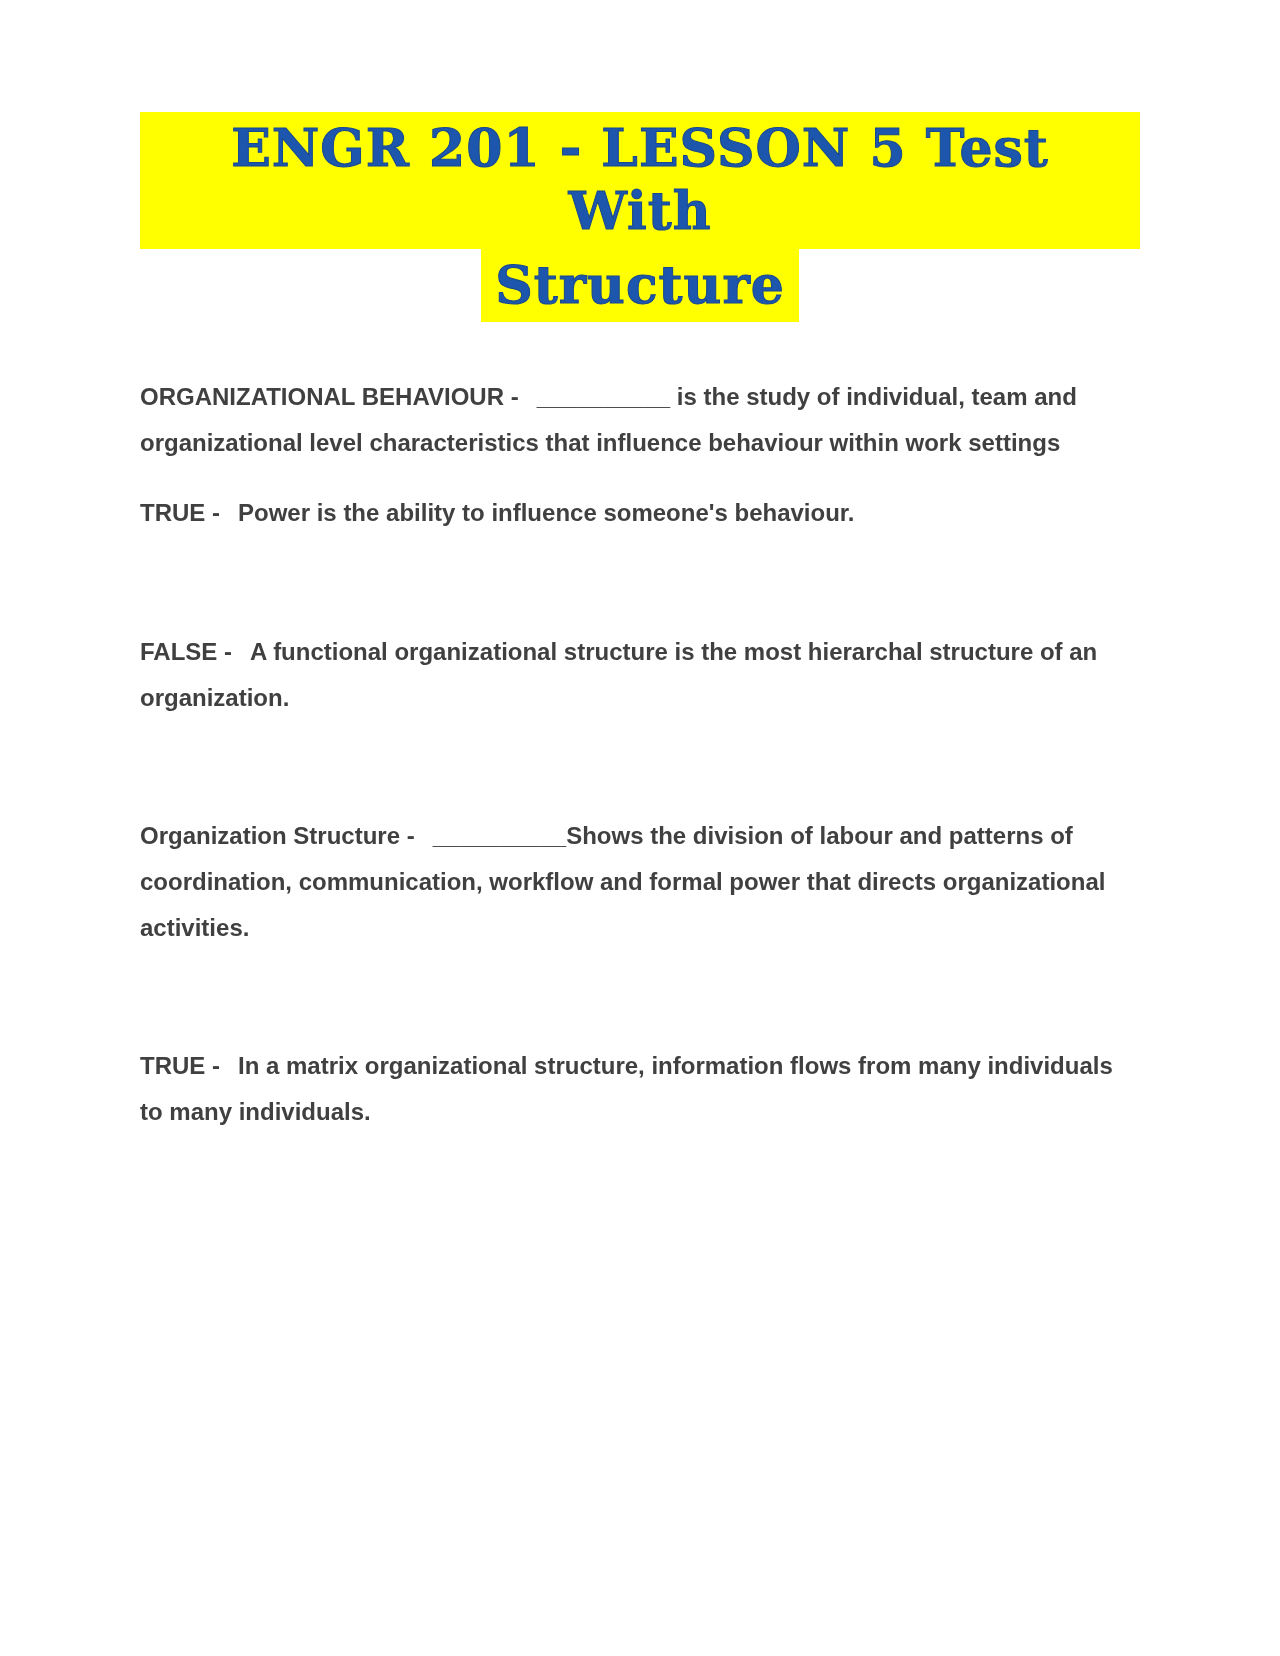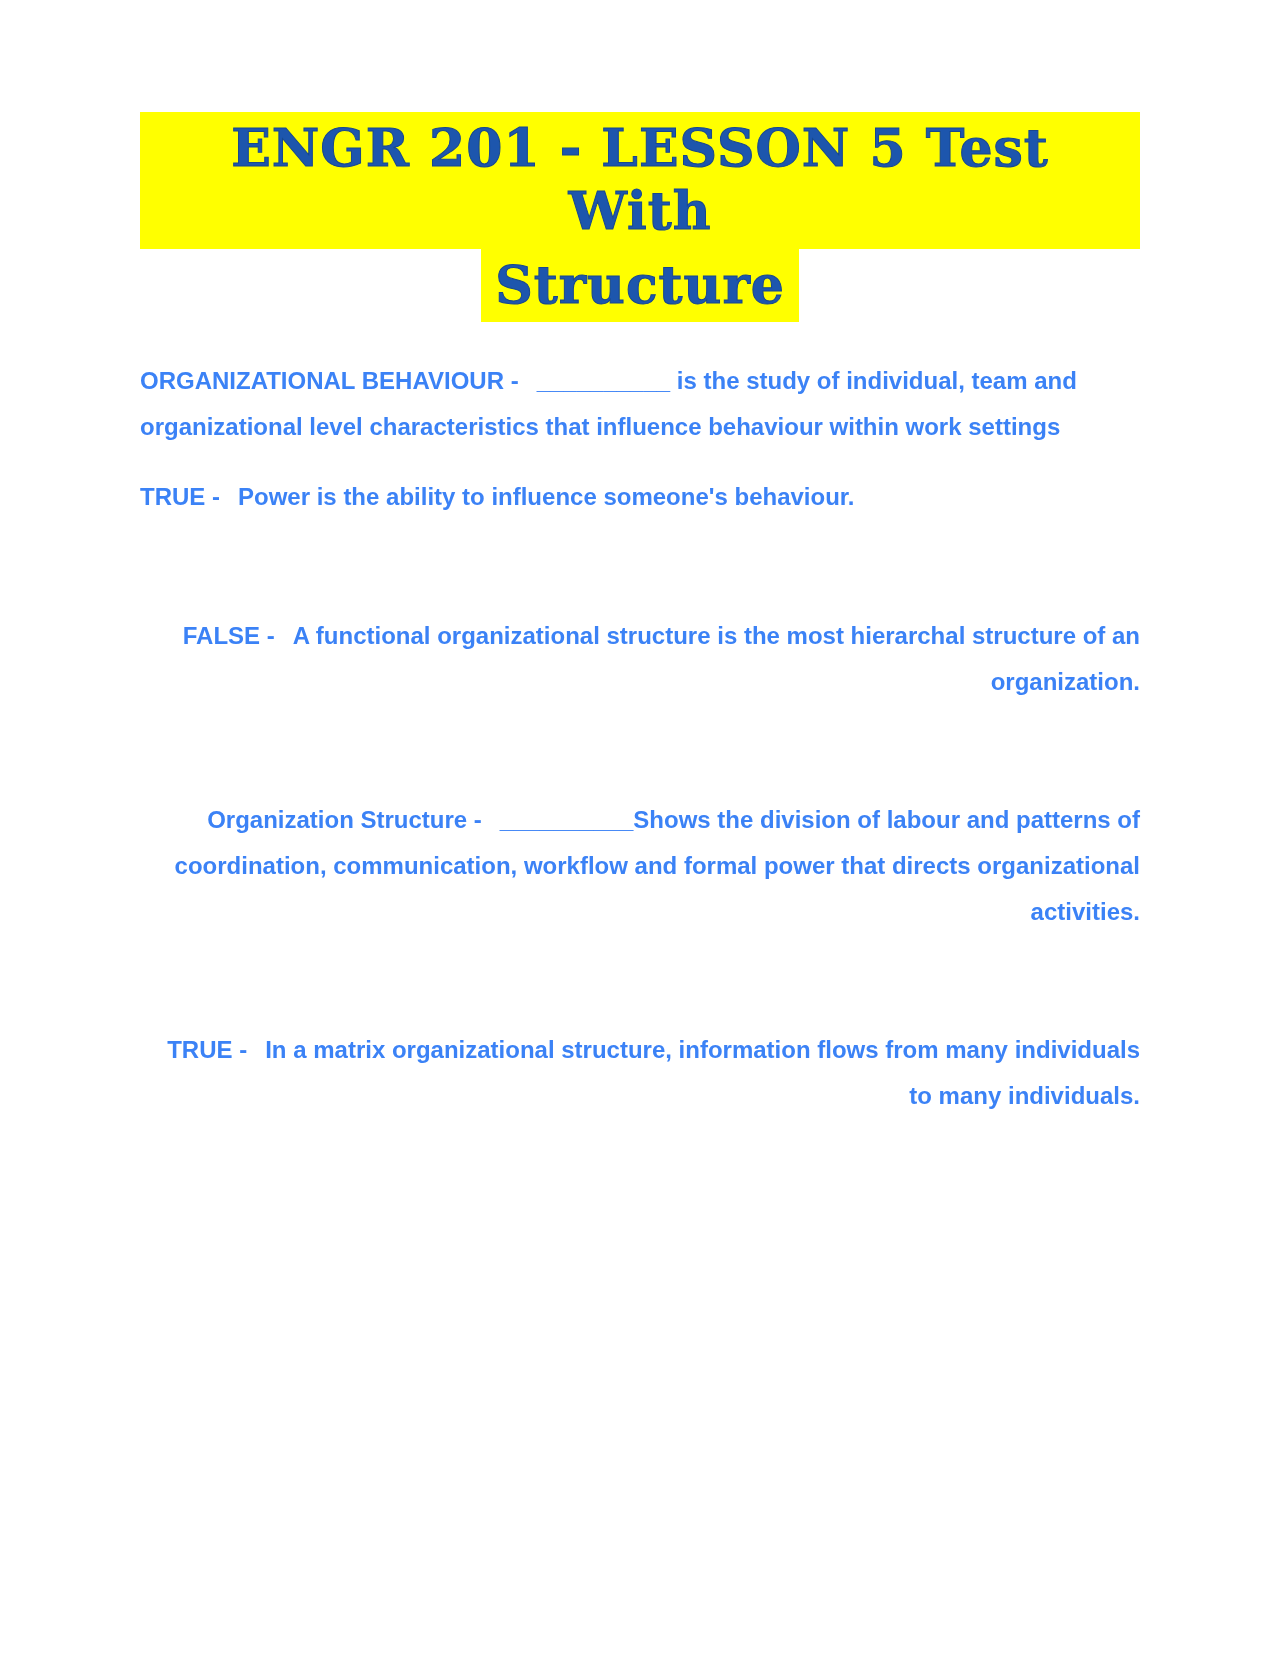--- a/index.html
+++ b/index.html
@@ -12,21 +12,21 @@
     width: 1280px;
     height: 1656px;
     background: #ffffff;
     padding: 112px 140px 0 140px;
     font-family: "Liberation Sans", sans-serif;
     overflow: hidden;
   }
 
   .doc-title {
     text-align: center;
-    margin-bottom: 36px;
+    margin-bottom: 52px;
   }
 
   .doc-title .title-line {
     display: inline-block;
     font-family: "DejaVu Serif", serif;
     font-weight: 700;
     font-size: 52px;
     line-height: 1.22;
     color: #1d56ad;
     background: #ffff00;
@@ -37,30 +37,29 @@
 
   .doc-body {
     color: #262626;
   }
 
   .qa-item {
     font-size: 24px;
     font-weight: 700;
     line-height: 1.92;
     margin-bottom: 24px;
-    color: #3b82f6;
+    color: #404040;
   }
 
   .qa-item .term {
     margin-right: 18px;
   }
 
   .big-gap {
     margin-top: 92px;
-    text-align: right;
   }
 </style>
 </head>
 <body>
 
 <div class="page">
 
   <div class="doc-title">
     <span class="title-line">ENGR 201 - LESSON 5 Test With</span><br>
     <span class="title-line">Structure</span>

